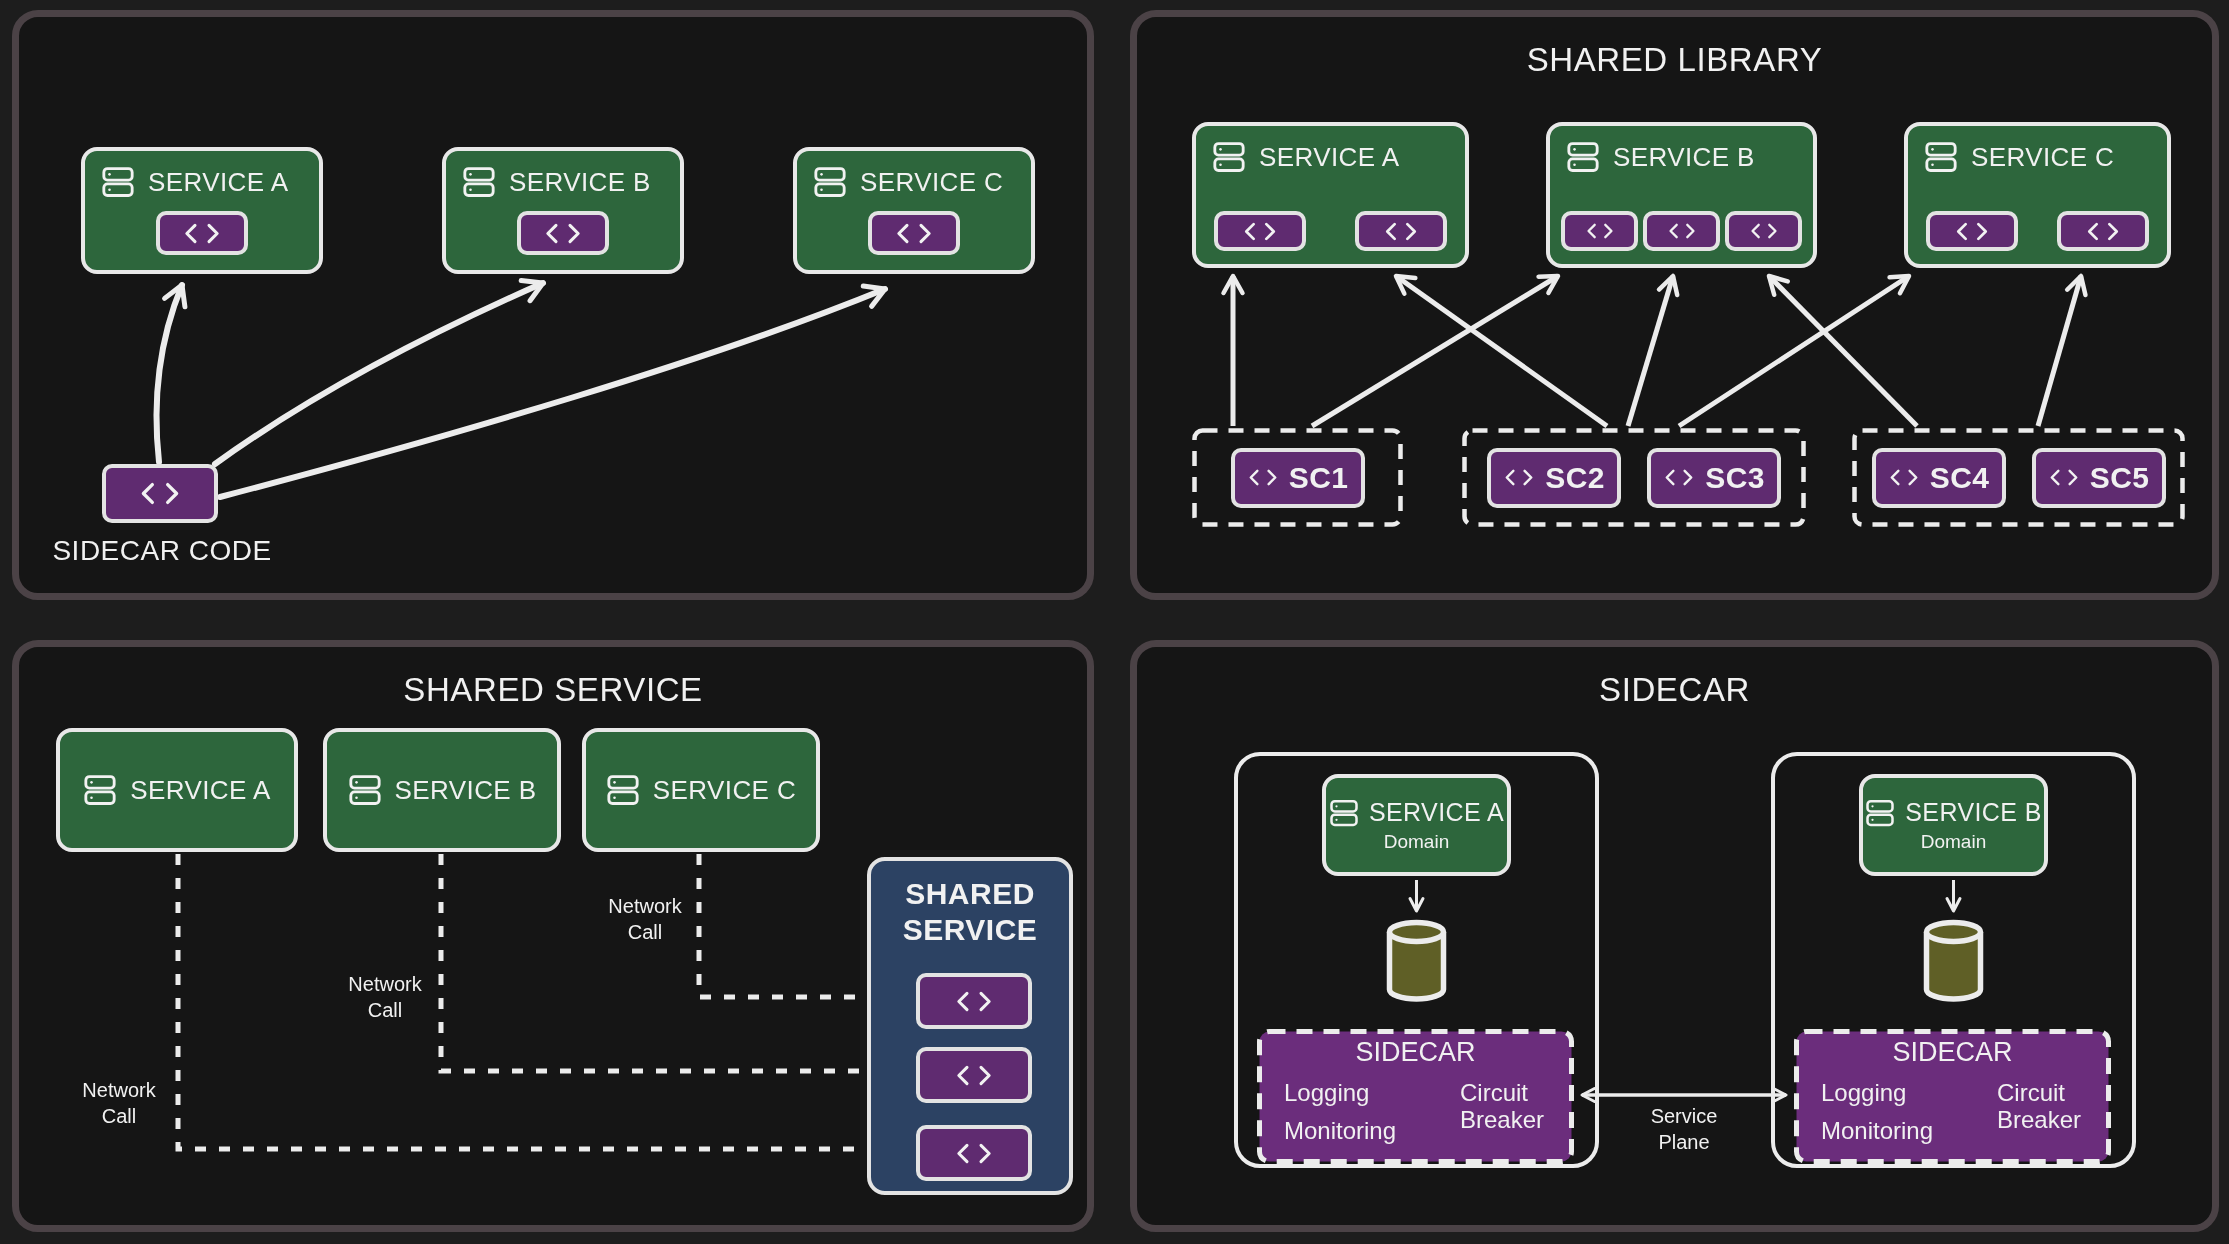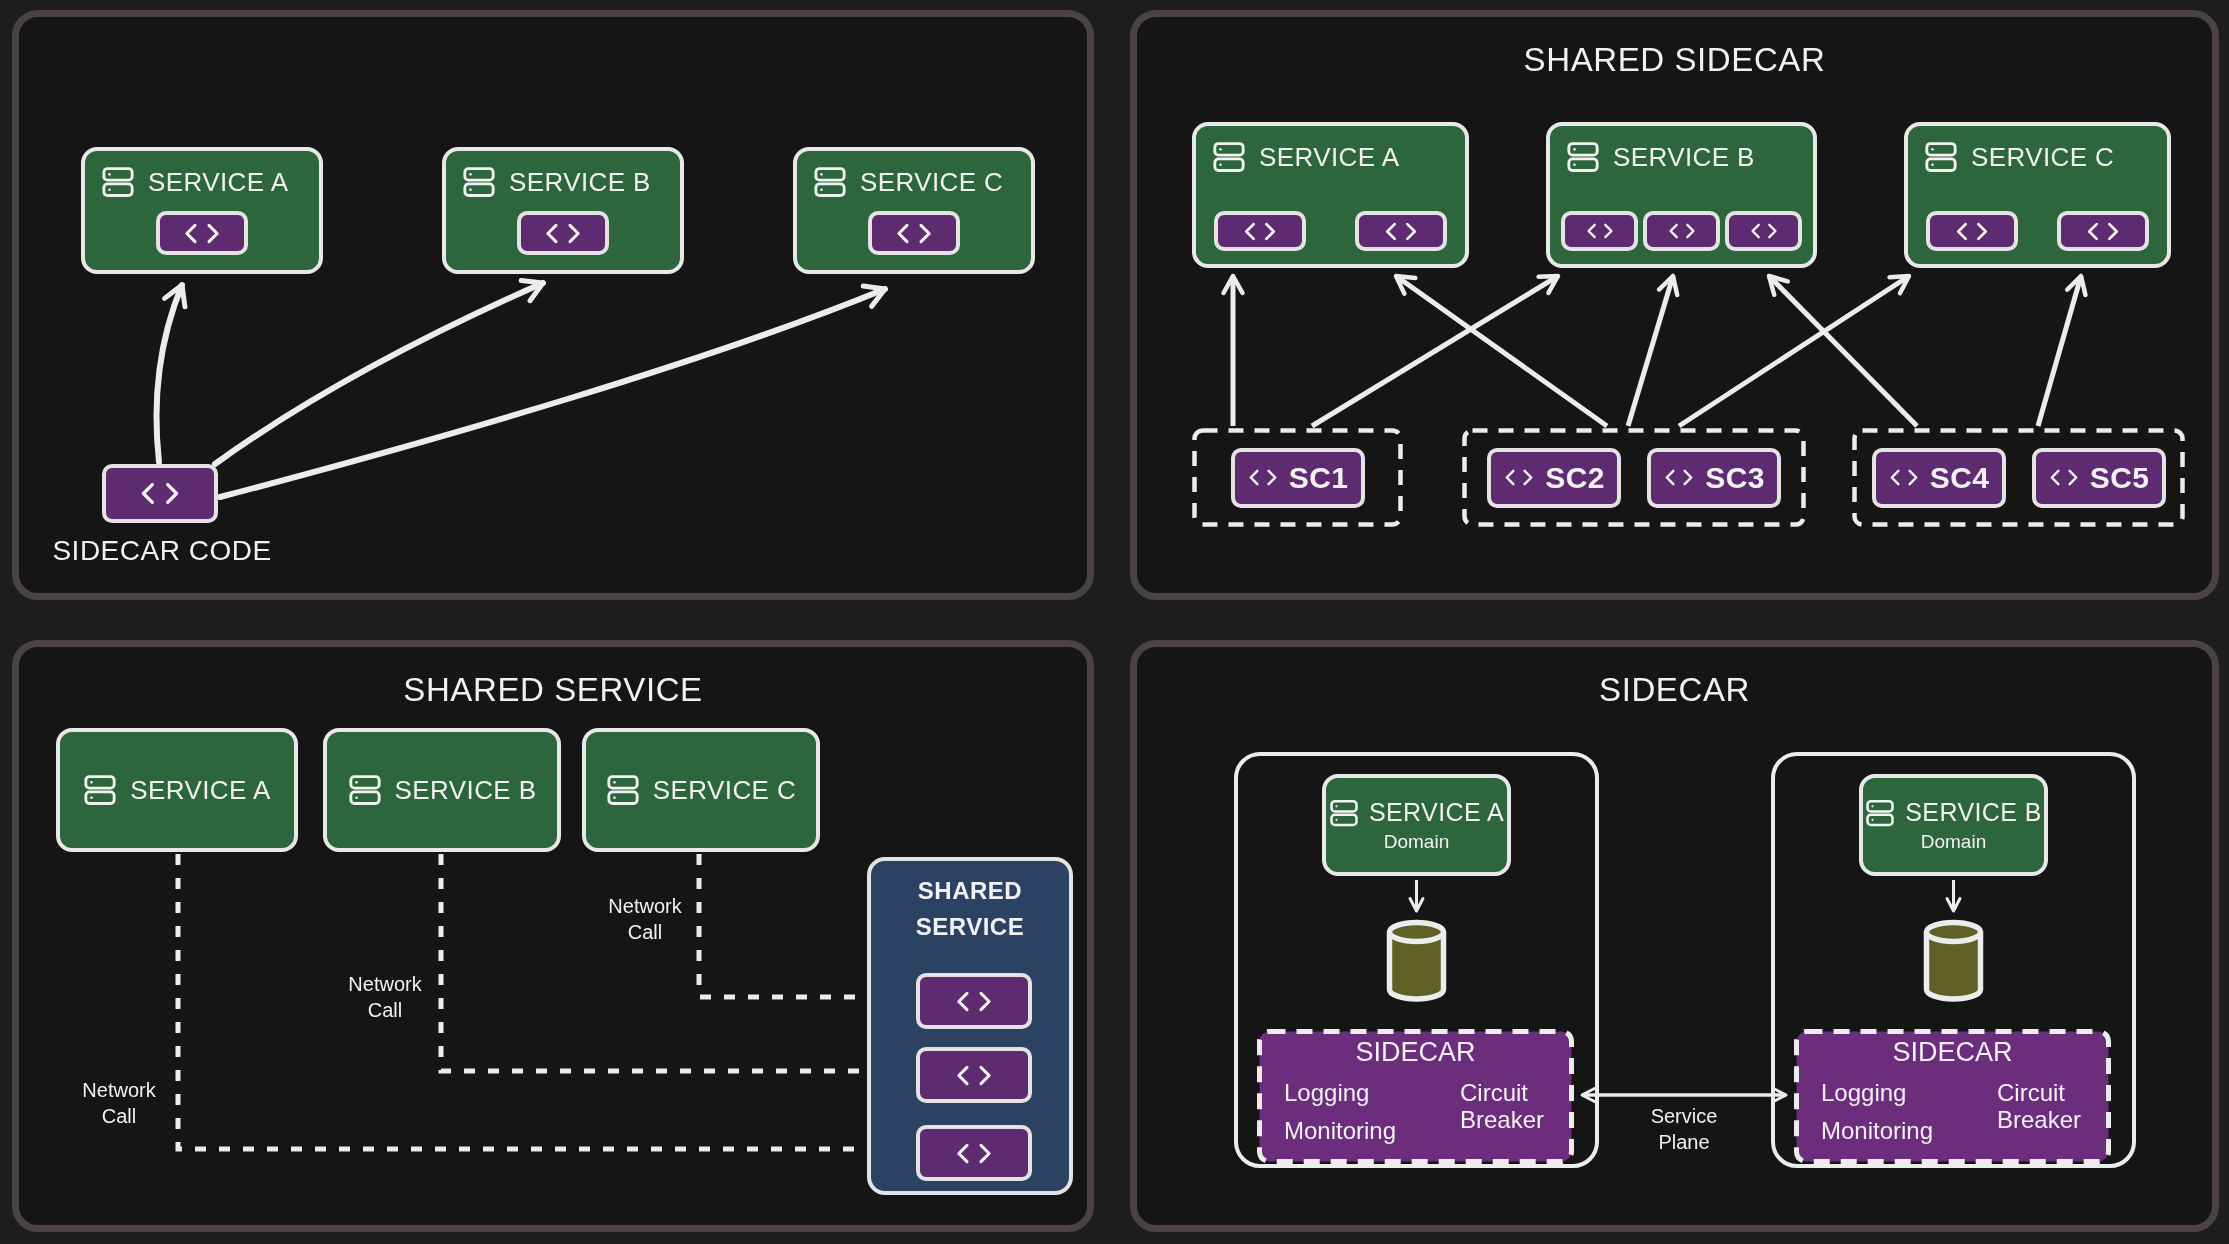--- a/index.html
+++ b/index.html
@@ -38,21 +38,21 @@
   .lib-group{position:absolute;}
   .lib-group > svg{position:absolute;left:0;top:0;}
   .lib-chips{position:relative;height:100%;display:flex;align-items:center;justify-content:center;gap:26px;}
   .dash-rect{fill:none;stroke:var(--line-white);stroke-width:4.5;stroke-dasharray:15 11;}
   
   .arrows{position:absolute;left:0;top:0;pointer-events:none;}
   .arrows path,.arrows polyline{fill:none;stroke:var(--line-white);}
   
   .shared-box{position:absolute;background:var(--shared-service-blue);border:4px solid var(--chip-border);
               border-radius:18px;box-sizing:border-box;}
-  .shared-box .t{position:absolute;left:0;right:0;text-align:center;font-size:24px;font-weight:600;letter-spacing:.5px;}
+  .shared-box .t{position:absolute;left:0;right:0;text-align:center;font-size:30px;font-weight:600;letter-spacing:.5px;}
   .net-lbl{position:absolute;text-align:center;font-size:20px;line-height:26px;}
   
   .pod{position:absolute;border:4px solid var(--line-white);border-radius:26px;box-sizing:border-box;background:transparent;}
   .sc-box{position:absolute;width:317px;height:135px;}
   .sc-box > svg{position:absolute;left:0;top:0;}
   .sc-title{position:absolute;left:0;right:0;top:8px;text-align:center;font-size:27px;font-weight:500;}
   .sc-feat{position:absolute;font-size:24px;line-height:27px;}
   .plane-lbl{position:absolute;text-align:center;font-size:20px;line-height:26px;}
   .shared-code-lbl{position:absolute;text-align:center;font-size:28px;letter-spacing:.5px;}
 </style>
@@ -133,21 +133,21 @@
 
     <div class="chip abs" style="left:83px;top:447px;width:116px;height:59px">
       <svg width="44" height="23">
           <use href="#ic-code"></use>
         </svg>
     </div>
     <div class="shared-code-lbl" style="left:30px;top:518px;width:226px">SIDECAR CODE</div>
   </section>
 
   <section class="panel" style="left:1130px;top:10px;width:1089px;height:590px">
-    <h2 class="p-title" style="top:24px">SHARED SIDECAR</h2>
+    <h2 class="p-title" style="top:24px">SHARED LIBRARY</h2>
 
     <svg class="arrows" width="1089" height="590" viewBox="0 0 1089 590">
       <defs>
         <marker id="m2" markerUnits="userSpaceOnUse" markerWidth="26" markerHeight="26" viewBox="0 0 26 26" refX="21" refY="13" orient="auto">
           <path d="M4 3.5 L21 13 L4 22.5" stroke-width="4.5" stroke-linecap="round" stroke-linejoin="round"></path>
         </marker>
       </defs>
       <path d="M96 409 L96 259" stroke-width="5" marker-end="url(#m2)"></path>
       <path d="M175 409 L421 259" stroke-width="5" marker-end="url(#m2)"></path>
       <path d="M470 409 L259 259" stroke-width="5" marker-end="url(#m2)"></path>

